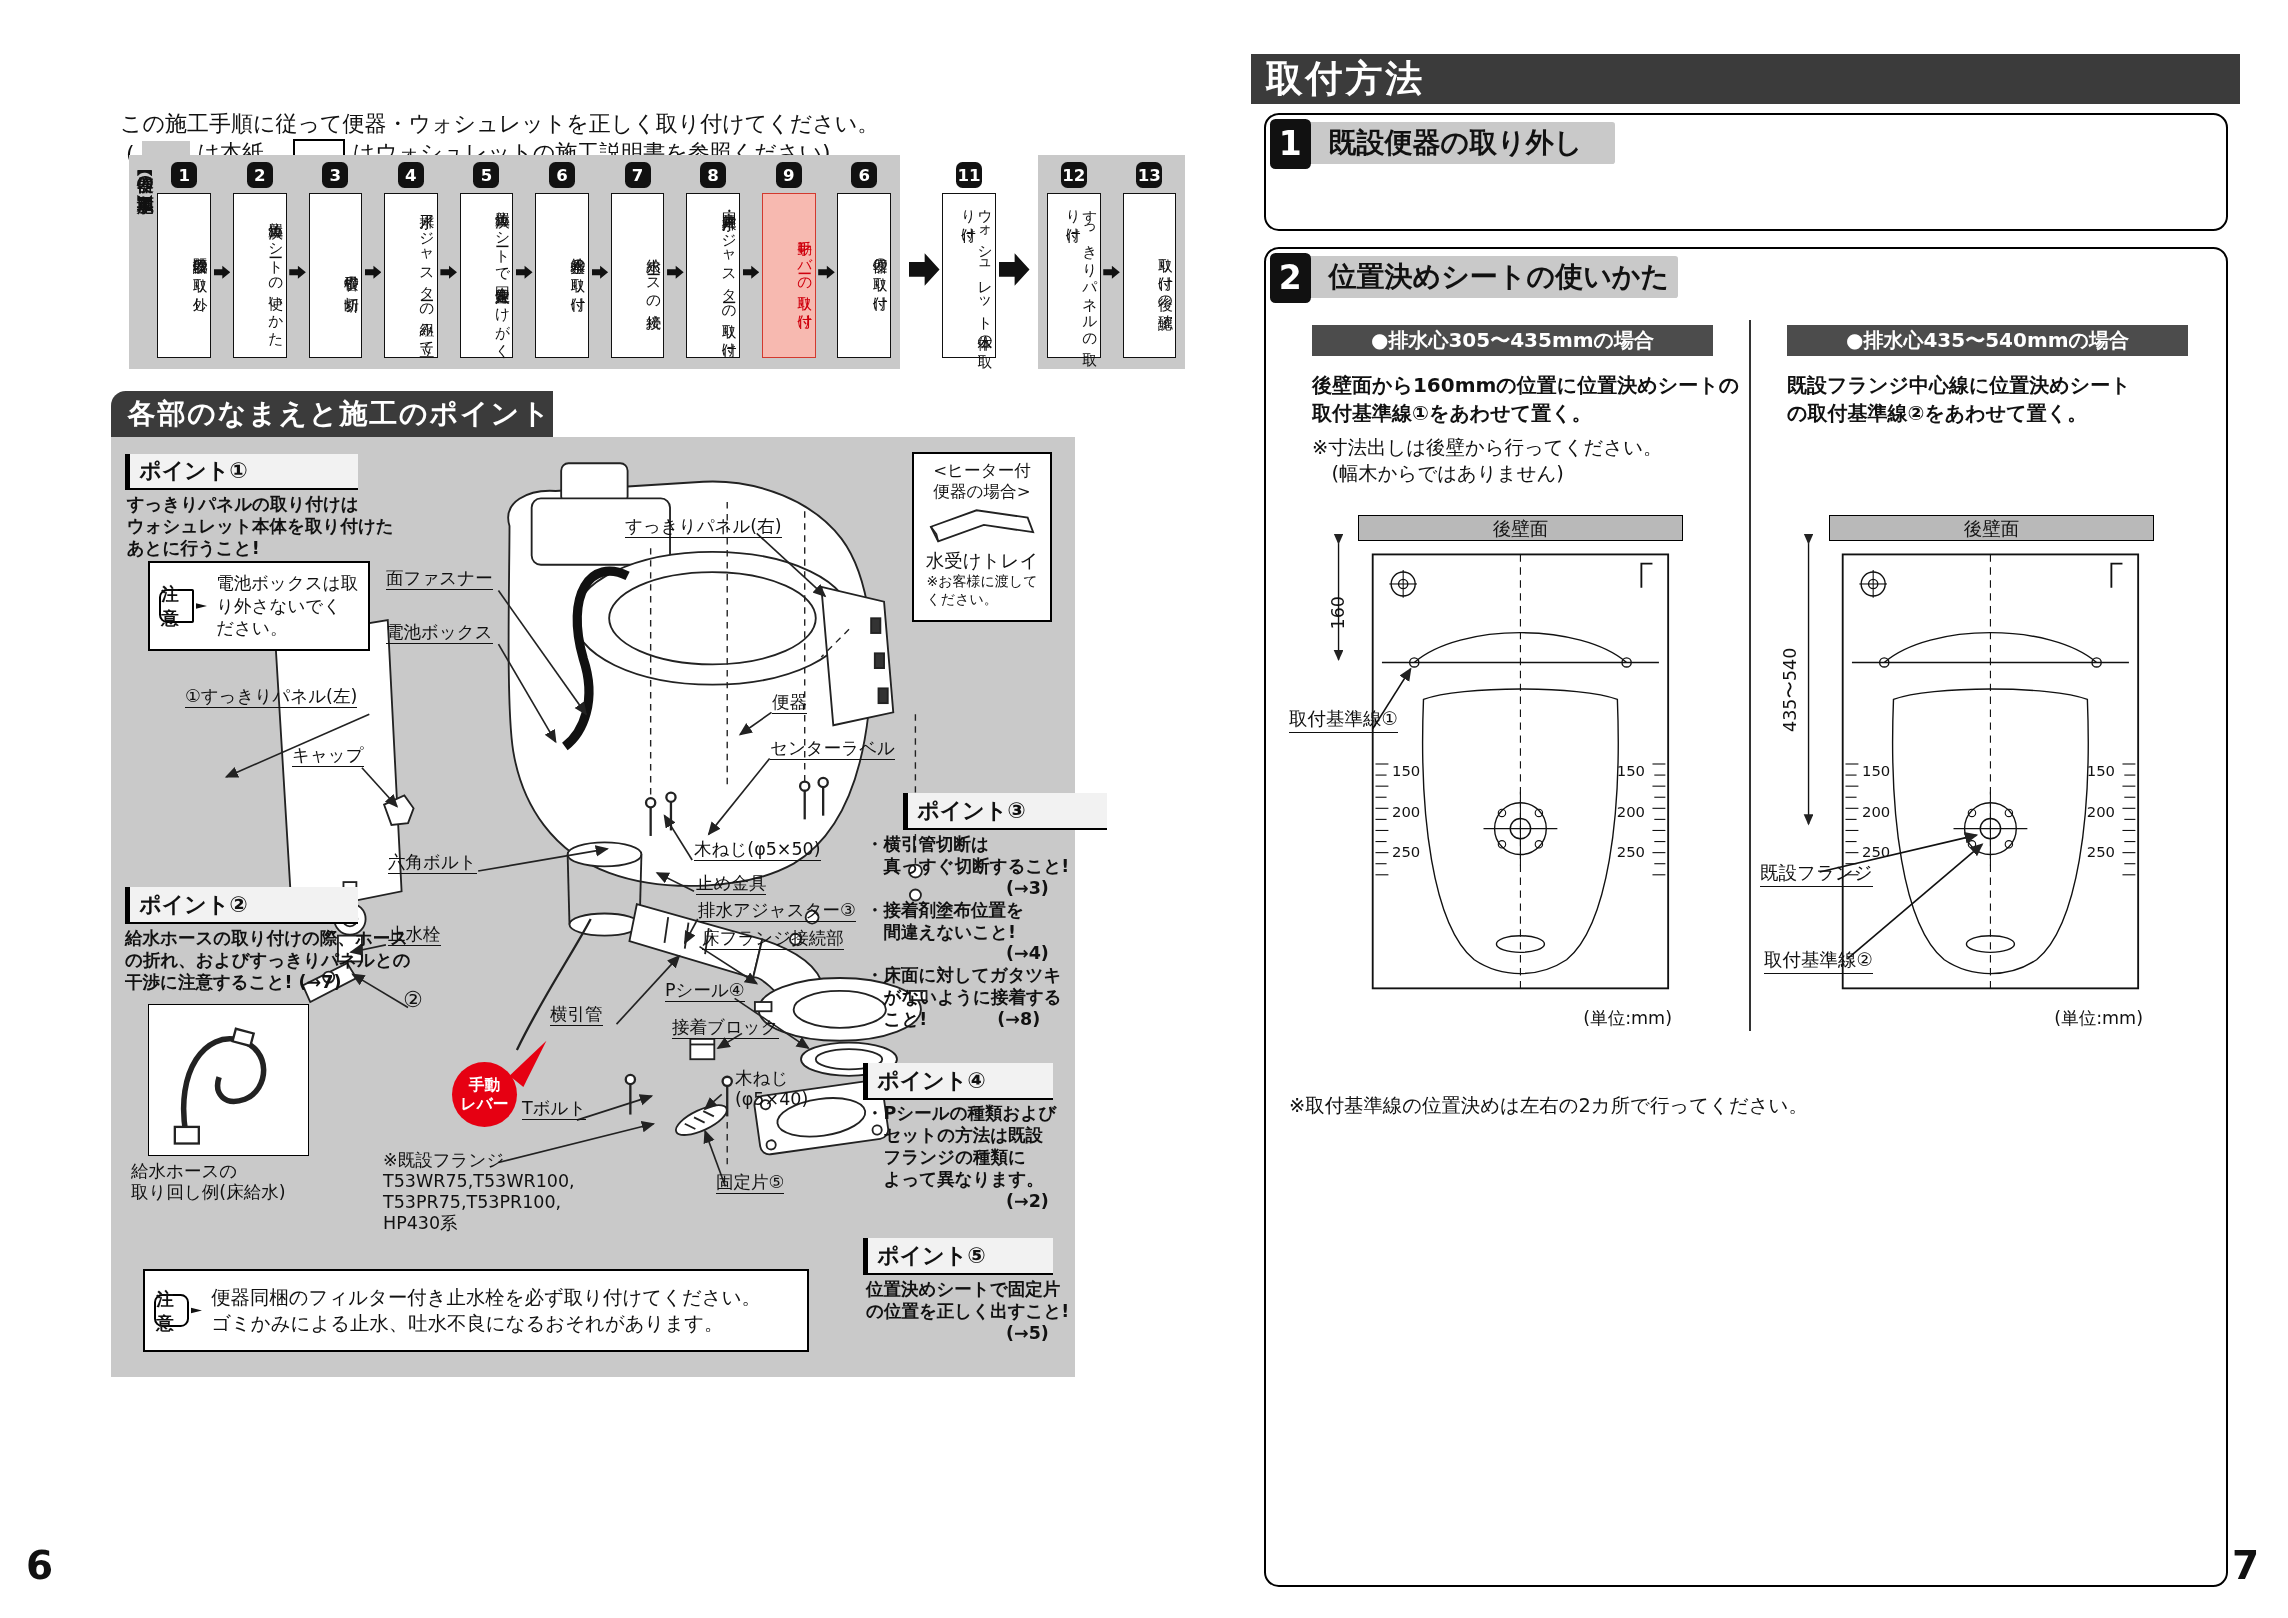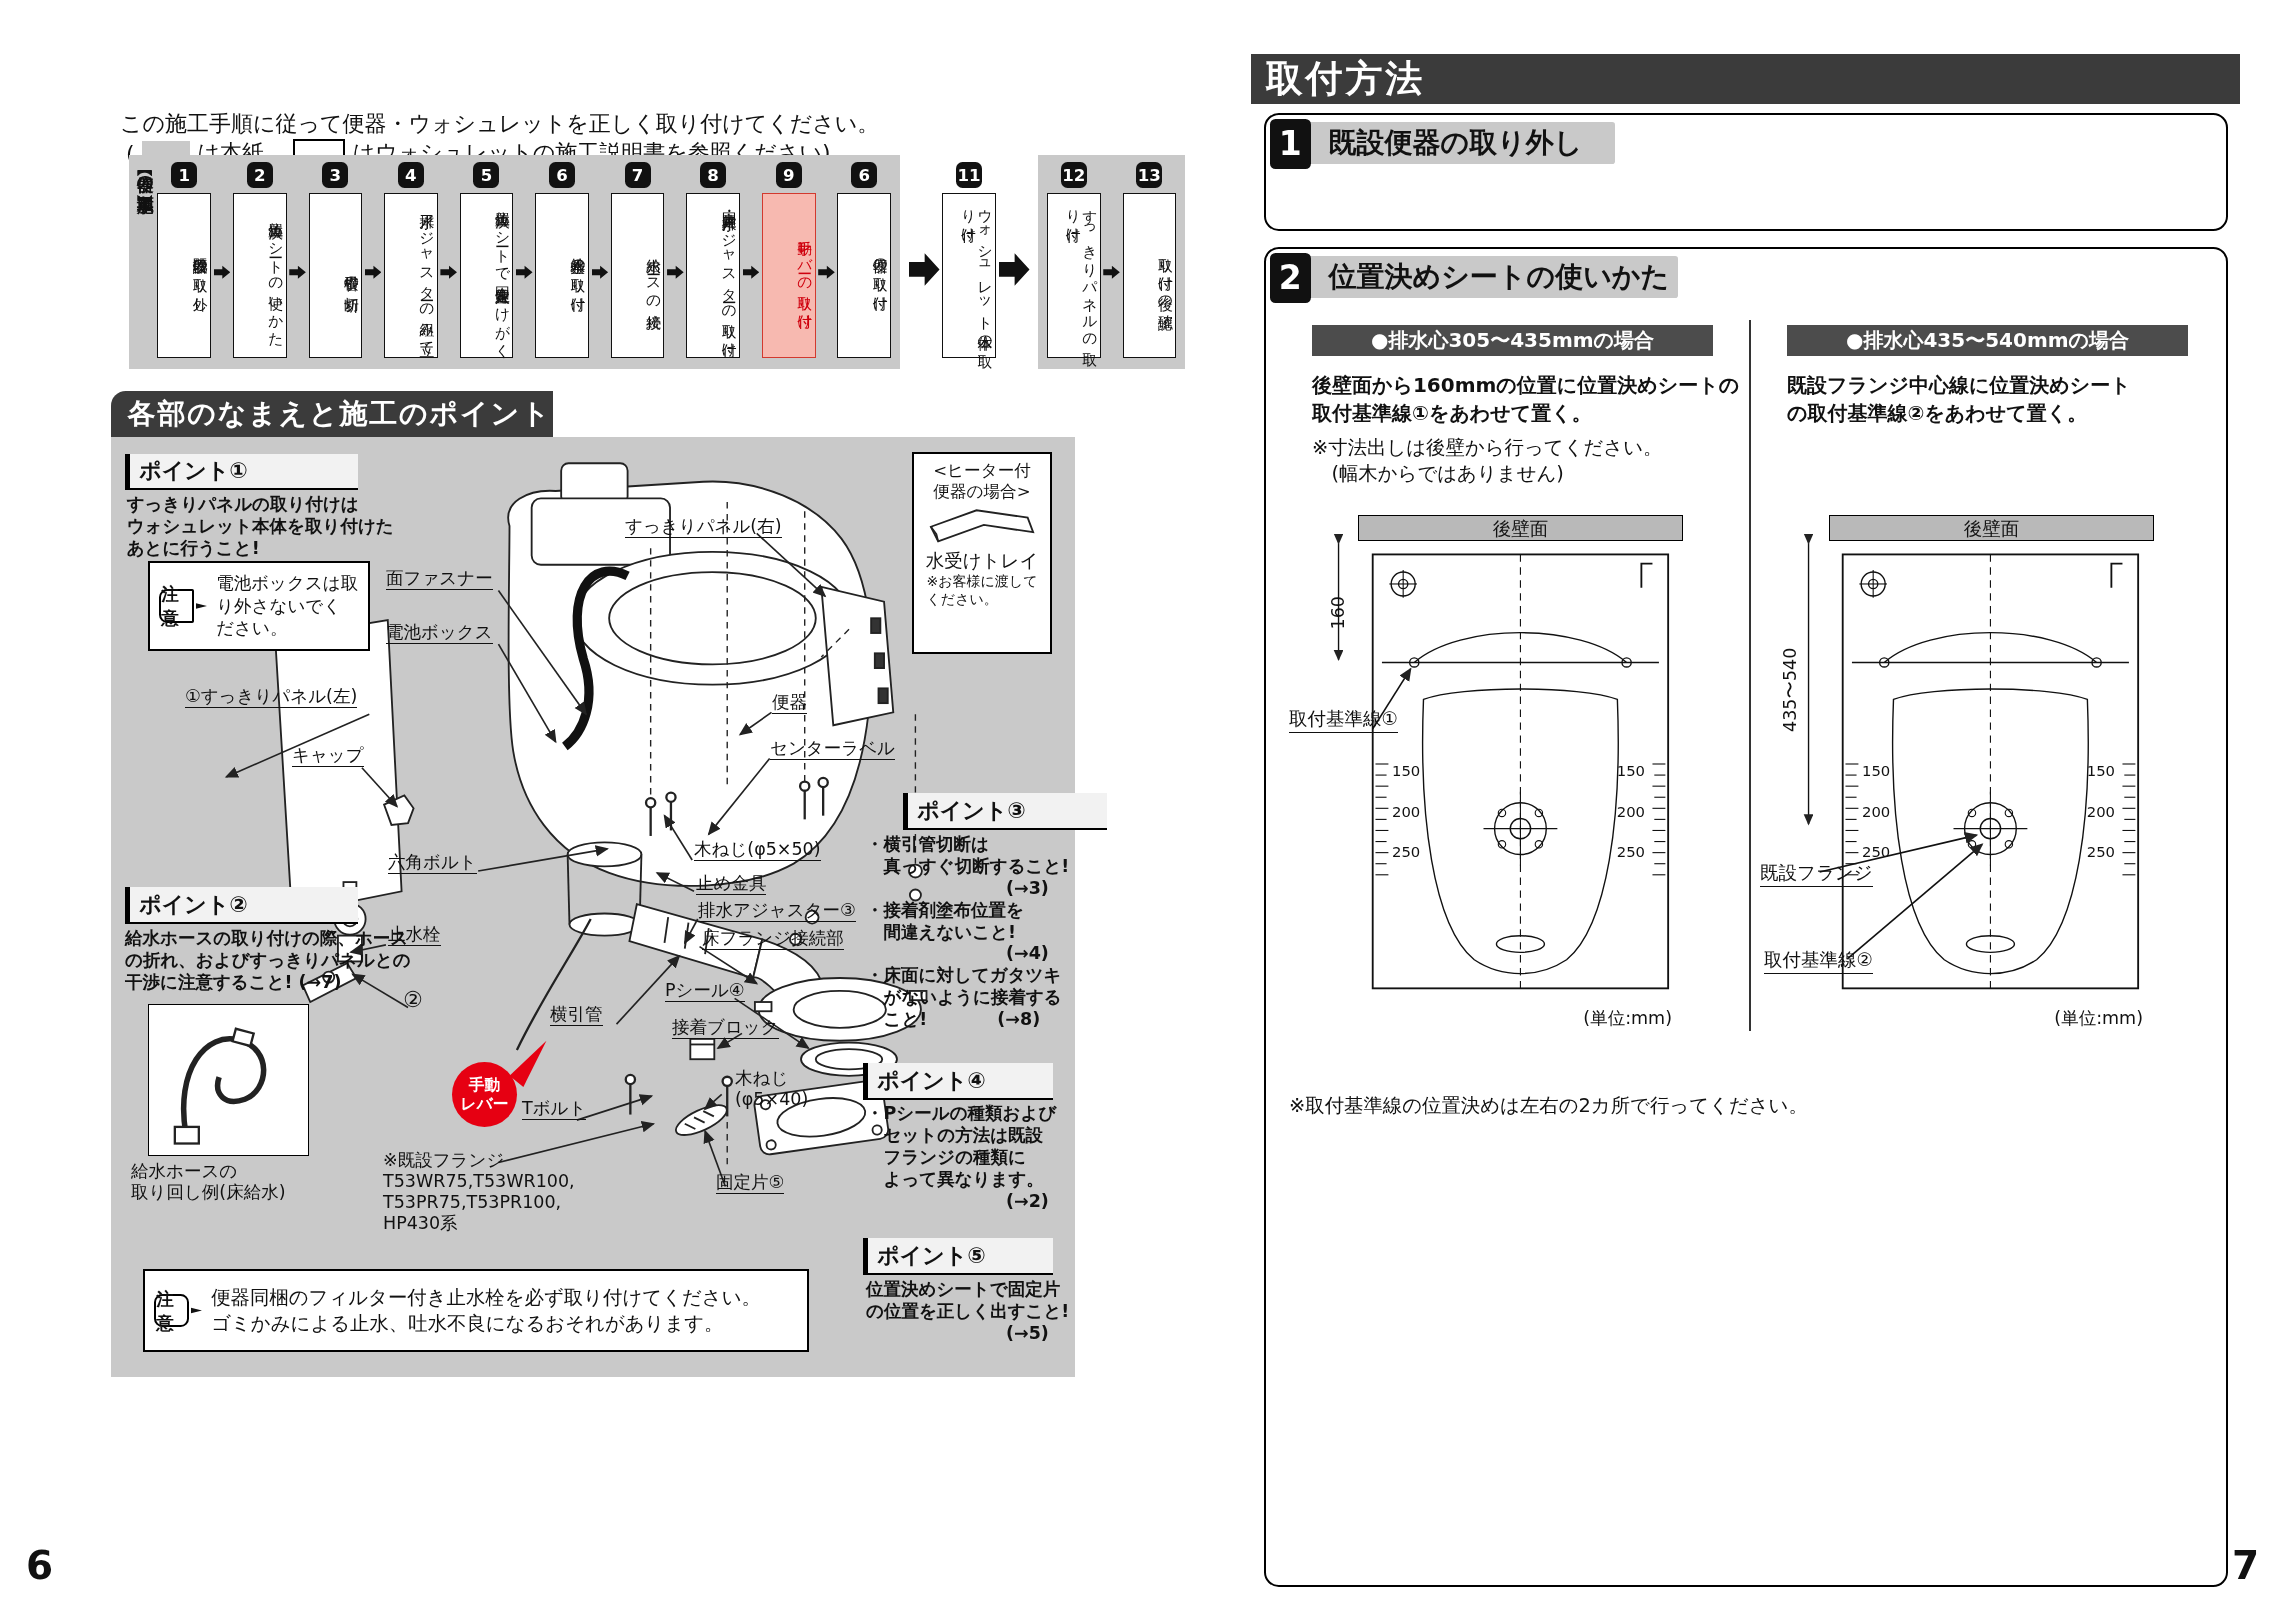--- a/index.html
+++ b/index.html
@@ -302,21 +302,21 @@
 あとに行うこと!</div>
 
     <div class="cbox" style="left:37px;top:124px;width:222px;height:90px;">
       <div class="cicon">
         <span class="hex" style="border-radius:8.3px 1.8px 1.8px 8.3px;">注意</span>
         <span class="thr"></span>
       </div>
       <div class="ctext">電池ボックスは取り外さないでください。</div>
     </div>
 
-    <div class="heater" style="left:801px;top:14.8px;width:140px;height:202px;">
+    <div class="heater" style="left:801px;top:14.8px;width:140px;height:170px;">
       <div class="t">&lt;ヒーター付
 便器の場合&gt;</div>
       <svg width="118" height="42" viewBox="0 0 128 46" style="position:static">
         <polygon points="8,26 58,8 114,16 120,32 66,24 16,42" fill="#fff" stroke="#222" stroke-width="2"></polygon>
         <polyline points="8,26 14,34 16,42" fill="none" stroke="#222" stroke-width="2"></polyline>
       </svg>
       <div class="l">水受けトレイ</div>
       <div class="n">※お客様に渡して
 ください。</div>
     </div>

